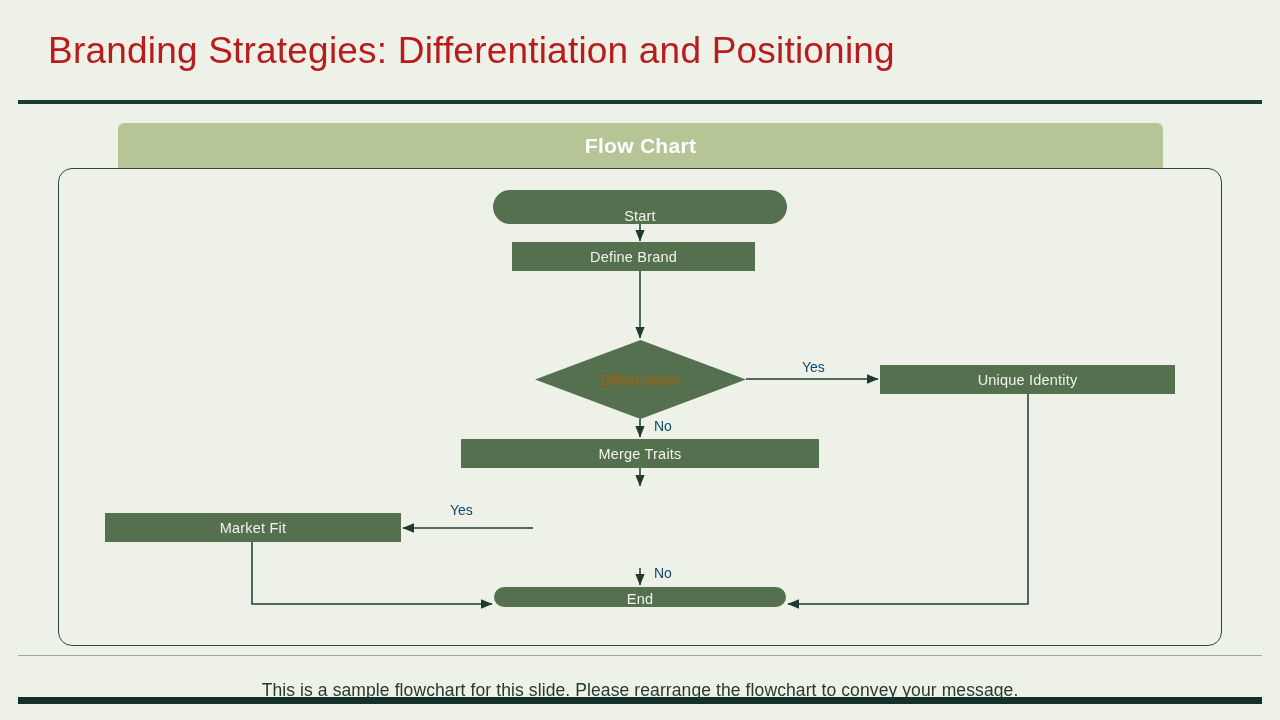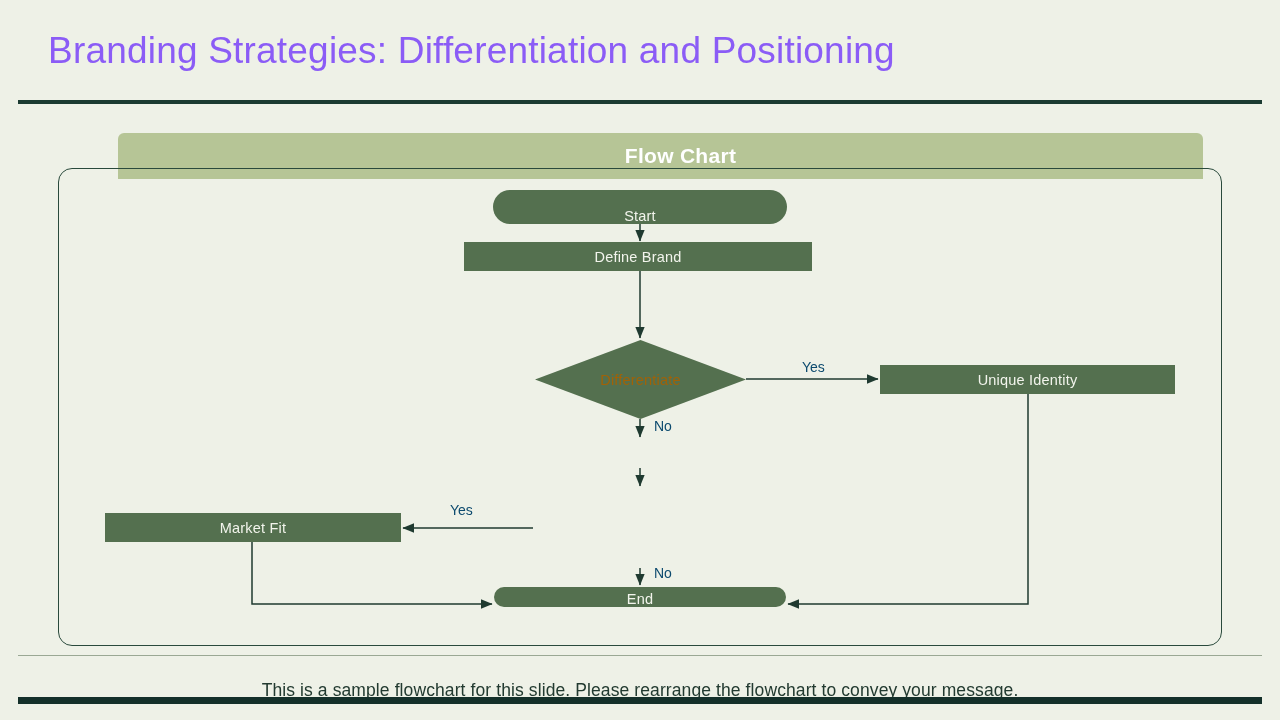--- a/index.html
+++ b/index.html
@@ -21,47 +21,46 @@
     background: #eef1e7;
   }
 
   
   .slide-title {
     position: absolute;
     left: 48px;
     top: 25px;
     font-size: 37px;
     line-height: 52px;
-    color: #8b5cf6;
+    color: #b91c1c;
     font-weight: 400;
     letter-spacing: 0.2px;
     white-space: nowrap;
   }
   .title-rule {
     position: absolute;
     left: 18px;
     top: 100px;
     width: 1244px;
     height: 4px;
     background: #1b3b32;
   }
 
   
   .banner {
     position: absolute;
     left: 118px;
-    top: 133px;
+    top: 123px;
     width: 1045px;
     height: 46px;
     background: #b6c596;
     border-radius: 6px 6px 0 0;
     display: flex;
     align-items: center;
     justify-content: center;
-    padding-left: 40px;
   }
   .banner-title {
     color: #ffffff;
     font-size: 21px;
     font-weight: bold;
     letter-spacing: 0.3px;
   }
 
   
   .panel {
@@ -196,35 +195,38 @@
       <path d="M252,542 L252,604 L492,604" marker-end="url(#arrow)"></path>
 
       <path d="M1028,394 L1028,604 L788,604" marker-end="url(#arrow)"></path>
     </g>
   </svg>
 
   <div class="node pill" style="left:493px; top:190px; width:294px; height:34px;">
     <span>Start</span>
   </div>
 
-  <div class="node rect" style="left:464px; top:242px; width:348px; height:29px;text-align:center;">
+  <div class="node rect" style="left:512px; top:242px; width:243px; height:29px;text-align:center;">
     <span>Define Brand</span>
   </div>
 
   <div class="node diamond" style="left:535px; top:340px; width:211px; height:79px;">
     <svg class="diamond-shape" viewBox="0 0 211 79" preserveAspectRatio="none">
       <polygon points="105.5,0 211,39.5 105.5,79 0,39.5" fill="#54704f"></polygon>
     </svg>
     <span class="diamond-label">Differentiate</span>
   </div>
 
   <div class="node rect" style="left:880px; top:365px; width:295px; height:29px;">
     <span>Unique Identity</span>
   </div>
 
+  <div class="node rect" style="left:461px; top:439px; width:358px; height:29px;">
+    <span>Merge Traits</span>
+  </div>
 
 
   <div class="node rect" style="left:105px; top:513px; width:296px; height:29px;">
     <span>Market Fit</span>
   </div>
 
   <div class="node pill" style="left:494px; top:587px; width:292px; height:20px;">
     <span>End</span>
   </div>
 

